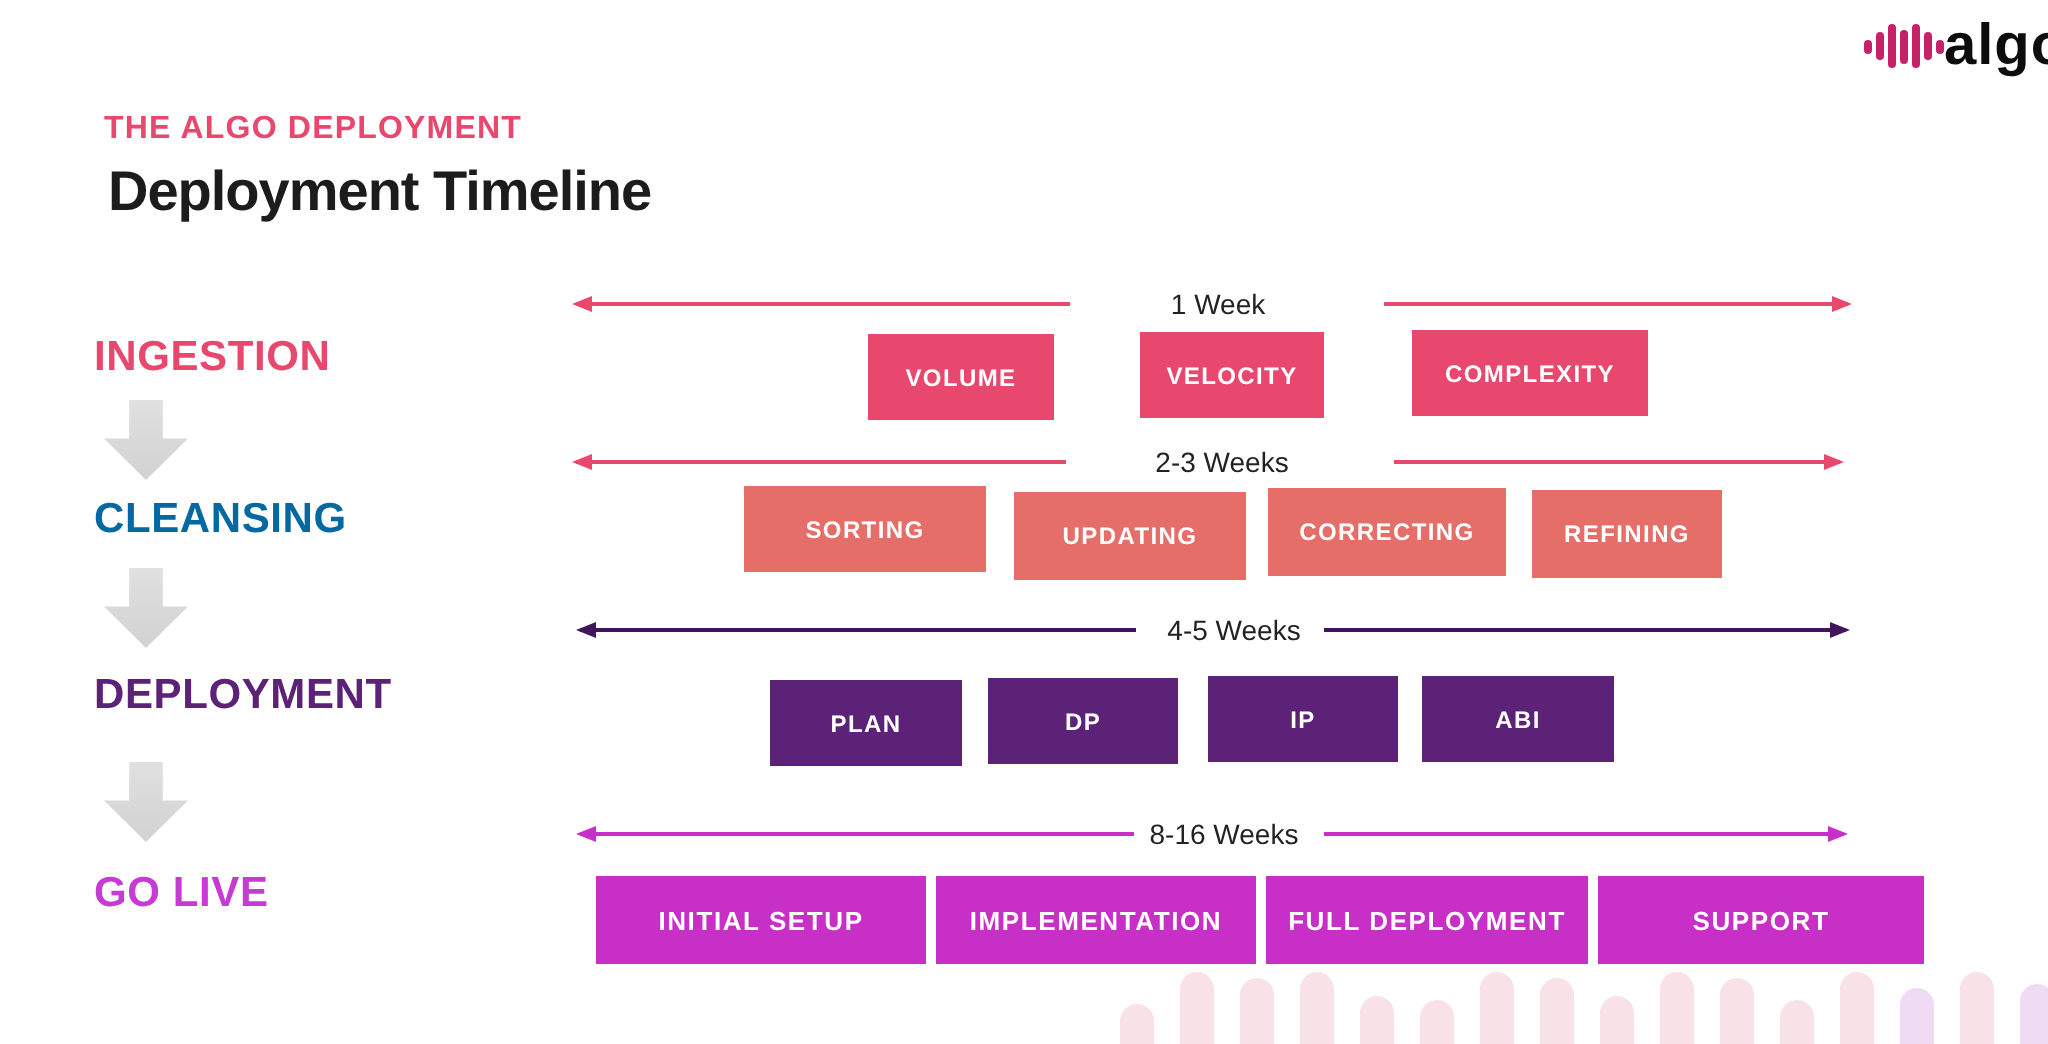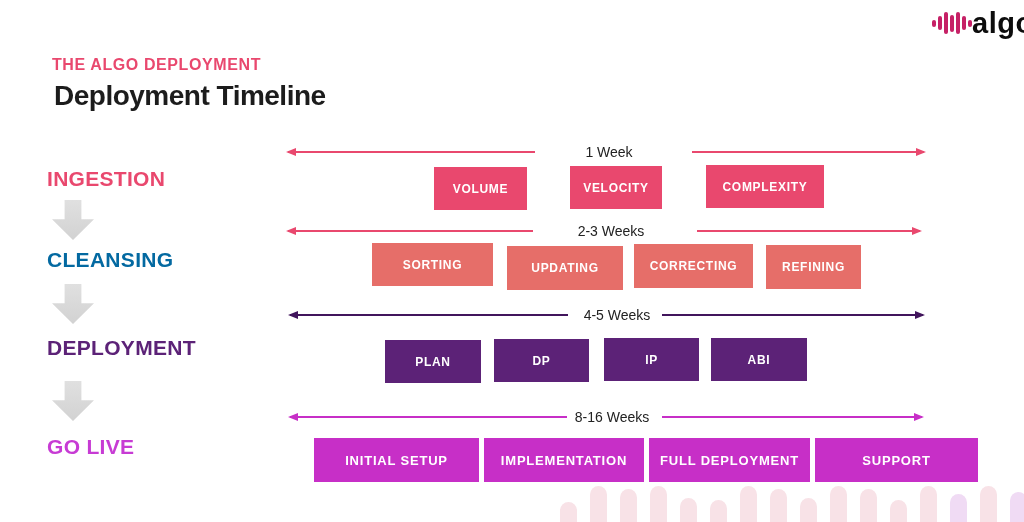--- a/index.html
+++ b/index.html
@@ -39,21 +39,21 @@
   .ah-r{border-left:10px solid var(--c);right:-2px;top:-3px;}
   .duration{position:absolute;width:130px;text-align:center;font-size:14px;color:#222;
             font-weight:500;line-height:20px;}
 
   
   .b{position:absolute;display:flex;align-items:center;justify-content:center;color:#fff;
      font-weight:bold;font-size:12px;letter-spacing:.7px;white-space:nowrap;}
   .row1 .b{background:#e9486e;}
   .row2 .b{background:#e66e69;}
   .row3 .b{background:#5c2277;}
-  .row4 .b{background:#c72fc7;font-size:13px;letter-spacing:.8px;margin-left:16px;}
+  .row4 .b{background:#c72fc7;font-size:13px;letter-spacing:.8px;}
 
   .b-volume{left:434px;top:167px;width:93px;height:43px;}
   .b-velocity{left:570px;top:166px;width:92px;height:43px;}
   .b-complexity{left:706px;top:165px;width:118px;height:43px;}
 
   .b-sorting{left:372px;top:243px;width:121px;height:43px;}
   .b-updating{left:507px;top:246px;width:116px;height:44px;}
   .b-correcting{left:634px;top:244px;width:119px;height:44px;}
   .b-refining{left:766px;top:245px;width:95px;height:44px;}
 

